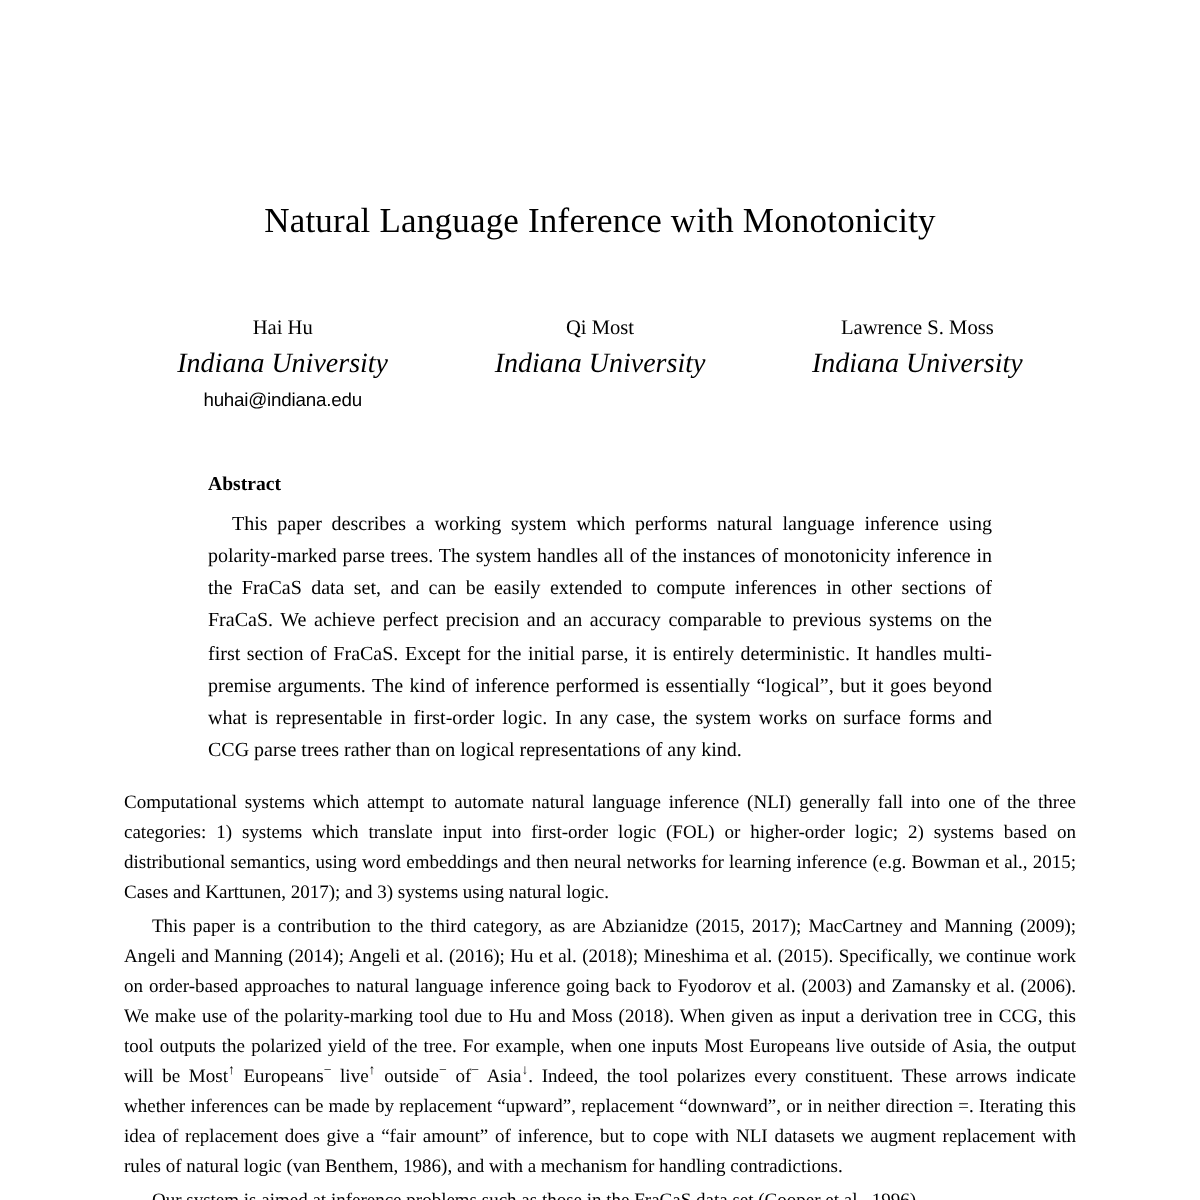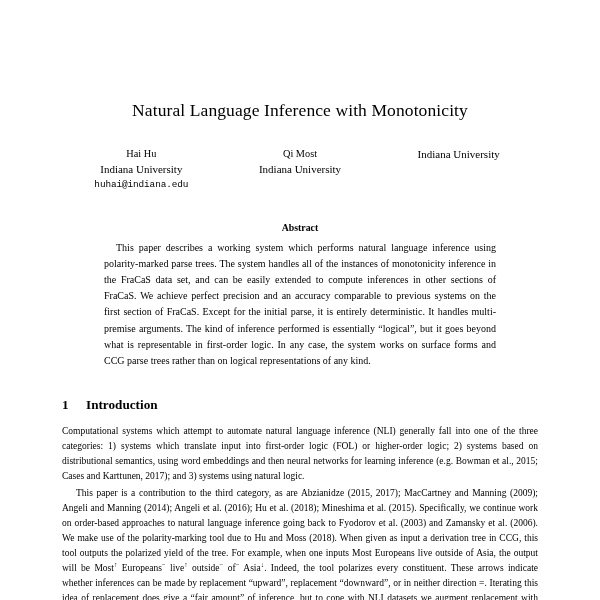--- a/index.html
+++ b/index.html
@@ -27,51 +27,51 @@
     font-size: 17.5px;
     font-weight: normal;
     letter-spacing: 0.1px;
     margin: 0;
     padding-top: 100px;
     line-height: 1.2;
   }
   .authors {
     display: flex;
     justify-content: center;
-    margin-top: 26px;
+    margin-top: 37px;
     padding-left: 62px;
     padding-right: 62px;
   }
   .author {
     flex: 1 1 0;
     text-align: center;
     line-height: 1.42;
   }
   .author-name {
     font-size: 10.3px;
     display: block;
   }
   .author-affil {
-    font-size: 11px;
+    font-size: 14px;
     display: block;
+    font-style: italic;
   }
   .author-email {
     display: block;
-    font-family: Liberation Mono, monospace;
+    font-family: Liberation Sans, sans-serif;
     font-size: 9.4px;
     letter-spacing: -0.1px;
     margin-top: 1px;
   }
   .abstract-block {
     margin: 0 auto;
     width: 392px;
     margin-top: 30px;
   }
   .abstract-heading {
-    text-align: center;
     font-size: 9.8px;
     font-weight: bold;
     margin: 0 0 7px 0;
   }
   .abstract-body {
     font-size: 10px;
     line-height: 1.62;
     text-align: justify;
     text-indent: 12px;
     margin: 0;
@@ -122,32 +122,30 @@
     <div class="author">
       <span class="author-name">Hai Hu</span>
       <span class="author-affil">Indiana University</span>
       <span class="author-email">huhai@indiana.edu</span>
     </div>
     <div class="author">
       <span class="author-name">Qi Most</span>
       <span class="author-affil">Indiana University</span>
     </div>
     <div class="author">
+      <span class="author-name">Lawrence S. Moss</span>
       <span class="author-affil">Indiana University</span>
     </div>
   </div>
 
   <div class="abstract-block">
     <div class="abstract-heading">Abstract</div>
     <p class="abstract-body">This paper describes a working system which performs natural language inference using polarity-marked parse trees. The system handles all of the instances of monotonicity inference in the FraCaS data set, and can be easily extended to compute inferences in other sections of FraCaS. We achieve perfect precision and an accuracy comparable to previous systems on the first section of FraCaS. Except for the initial parse, it is entirely deterministic. It handles multi-premise arguments. The kind of inference performed is essentially “logical”, but it goes beyond what is representable in first-order logic. In any case, the system works on surface forms and CCG parse trees rather than on logical representations of any kind.</p>
   </div>
 
-  <h2 class="section-heading">
-    <span class="section-num">1</span><span>Introduction</span>
-  </h2>
 
   <div class="body-col">
     <p class="para">Computational systems which attempt to automate natural language inference (NLI) generally fall into one of the three categories: 1) systems which translate input into first-order logic (FOL) or higher-order logic; 2) systems based on distributional semantics, using word embeddings and then neural networks for learning inference (e.g. Bowman et al., 2015; Cases and Karttunen, 2017); and 3) systems using natural logic.</p>
     <p class="para" id="para-polarity">This paper is a contribution to the third category, as are Abzianidze (2015, 2017); MacCartney and Manning (2009); Angeli and Manning (2014); Angeli et al. (2016); Hu et al. (2018); Mineshima et al. (2015). Specifically, we continue work on order-based approaches to natural language inference going back to Fyodorov et al. (2003) and Zamansky et al. (2006). We make use of the polarity-marking tool due to Hu and Moss (2018). When given as input a derivation tree in CCG, this tool outputs the polarized yield of the tree. For example, when one inputs <span class="it">Most Europeans live outside of Asia</span>, the output will be <span class="it"><span>Most<sup class="pol">↑</sup></span> <span>Europeans<sup class="pol">−</sup></span> <span>live<sup class="pol">↑</sup></span> <span>outside<sup class="pol">−</sup></span> <span>of<sup class="pol">−</sup></span> <span>Asia<sup class="pol">↓</sup></span></span>. Indeed, the tool polarizes every constituent. These arrows indicate whether inferences can be made by replacement “upward”, replacement “downward”, or in neither direction =. Iterating this idea of replacement does give a “fair amount” of inference, but to cope with NLI datasets we augment replacement with rules of natural logic (van Benthem, 1986), and with a mechanism for handling contradictions.</p>
     <p class="para">Our system is aimed at inference problems such as those in the FraCaS data set (Cooper et al., 1996),</p>
   </div>
 
 </div>
 
 </body></html>

